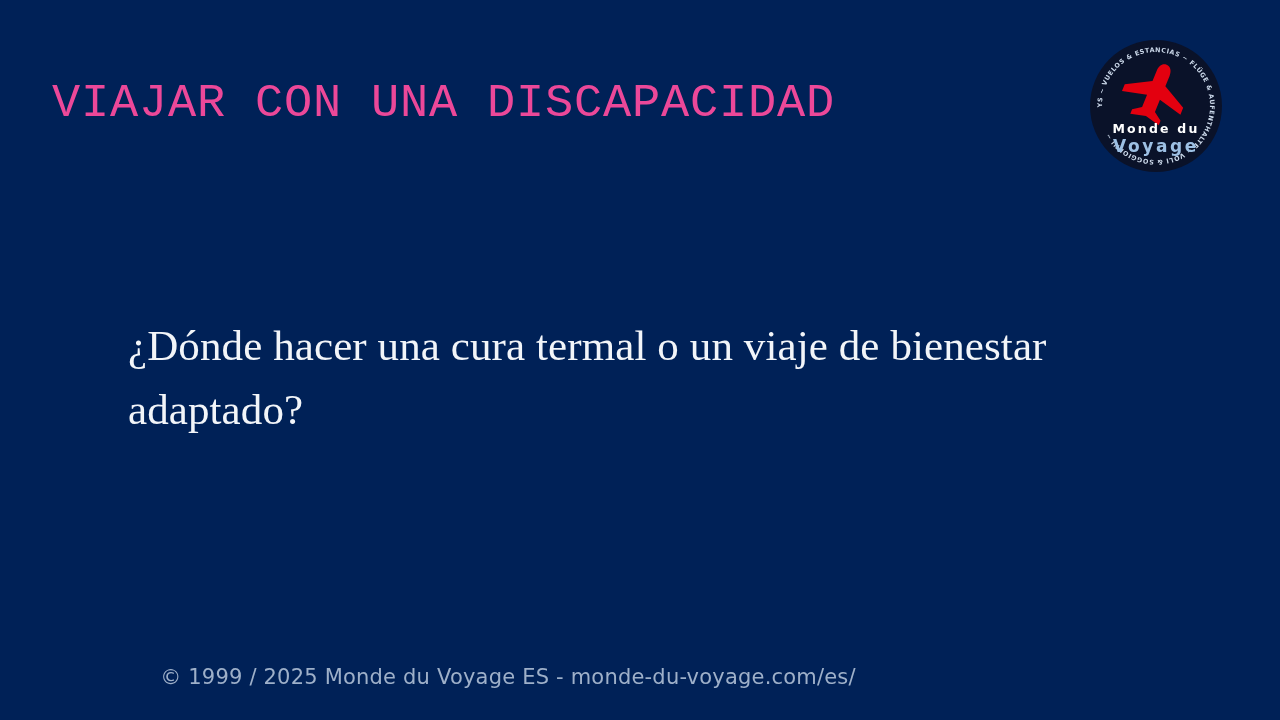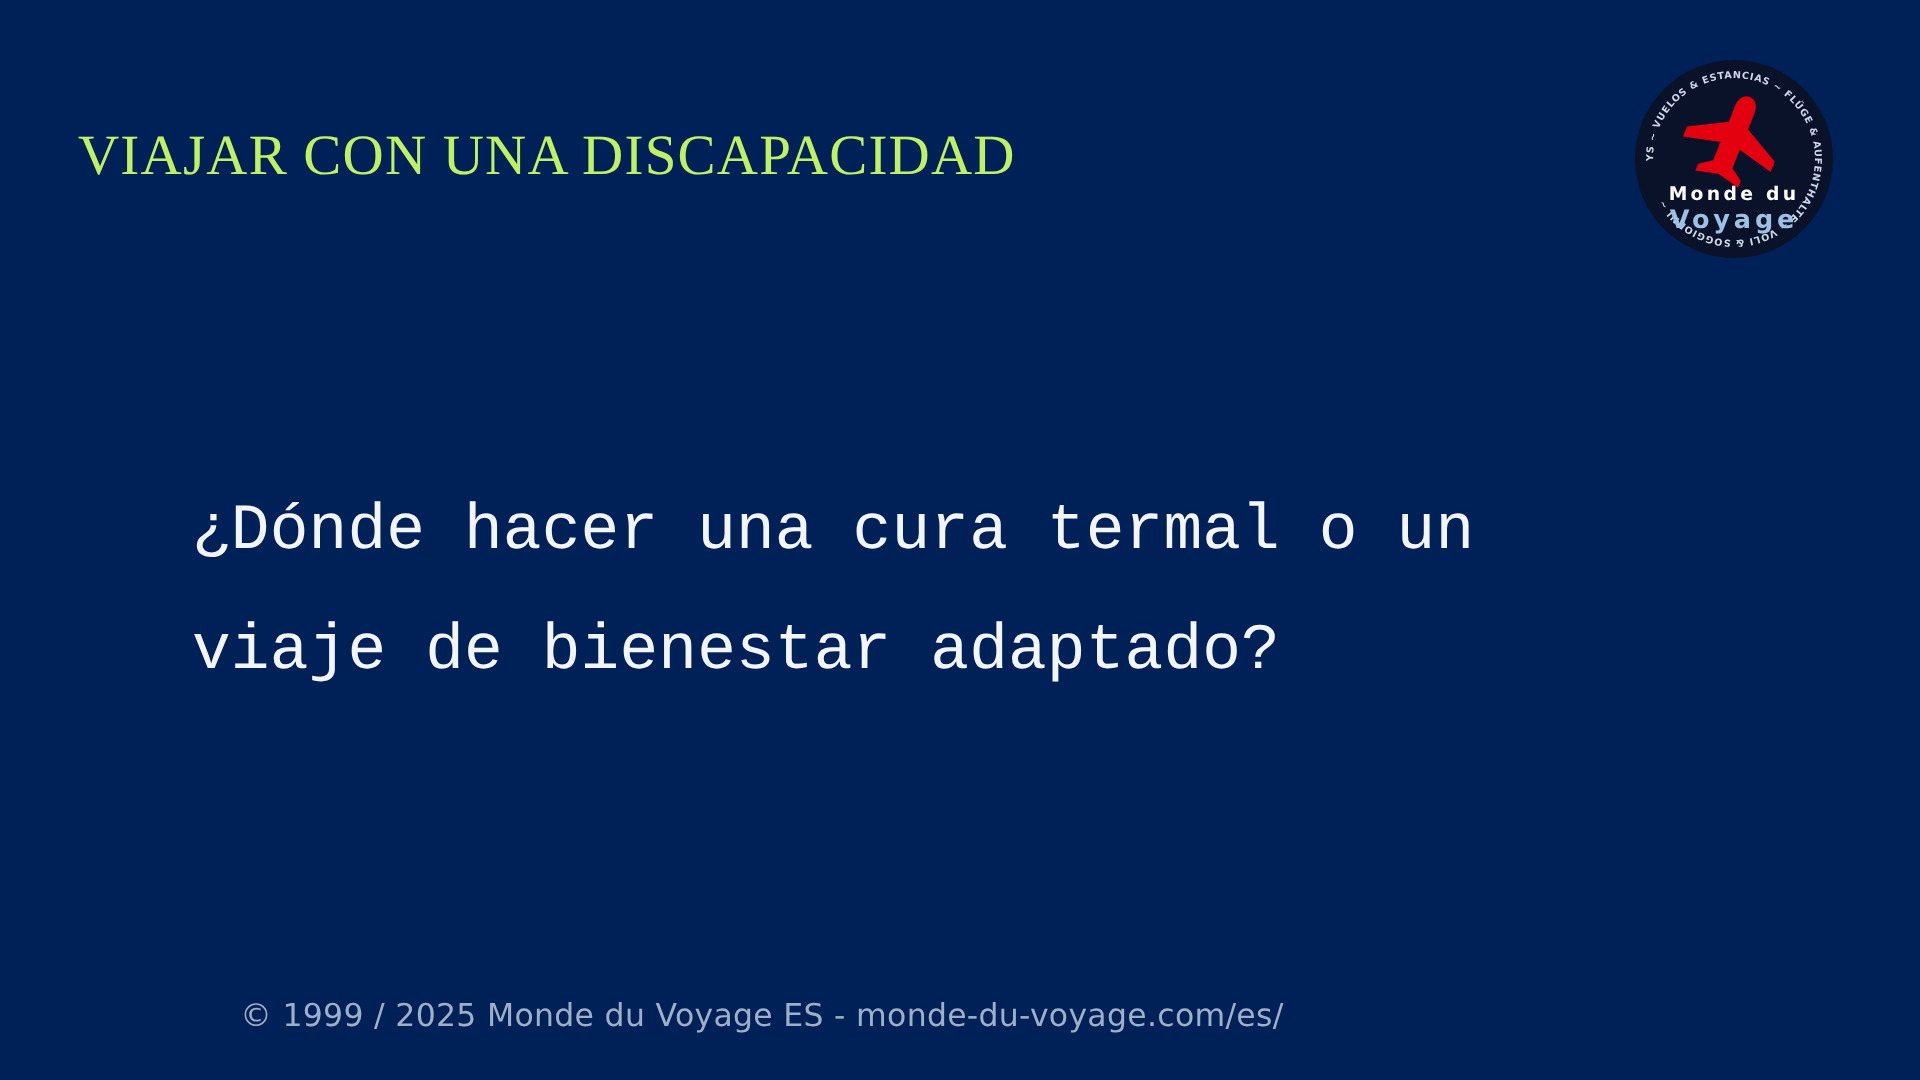--- a/index.html
+++ b/index.html
@@ -30,25 +30,25 @@
     left: 0;
     top: 0;
     width: 1280px;
     height: 200px;
   }
 
   #page-title {
     position: absolute;
     left: 52px;
     top: 82px;
-    font-family: Liberation Serif, serif;
-    font-size: 38px;
+    font-family: Liberation Mono, monospace;
+    font-size: 47px;
     font-weight: 300;
     letter-spacing: 0.8px;
-    color: #bef264;
+    color: #ec4899;
     white-space: nowrap;
     line-height: 44px;
   }
 
   
   #brand-logo {
     position: absolute;
     left: 1090px;
     top: 29px;
     width: 132px;
@@ -67,24 +67,24 @@
     top: 230px;
     width: 1280px;
     height: 400px;
   }
 
   #headline {
     position: absolute;
     left: 128px;
     top: 68px;
     width: 1010px;
-    font-family: Liberation Mono, monospace;
+    font-family: Liberation Serif, serif;
     font-size: 43px;
     font-weight: 400;
-    line-height: 80px;
+    line-height: 64px;
     color: #f2f5f9;
     letter-spacing: 0.1px;
     margin-top: 16px;
   }
 
   
   #footer {
     position: absolute;
     left: 0;
     top: 660px;

